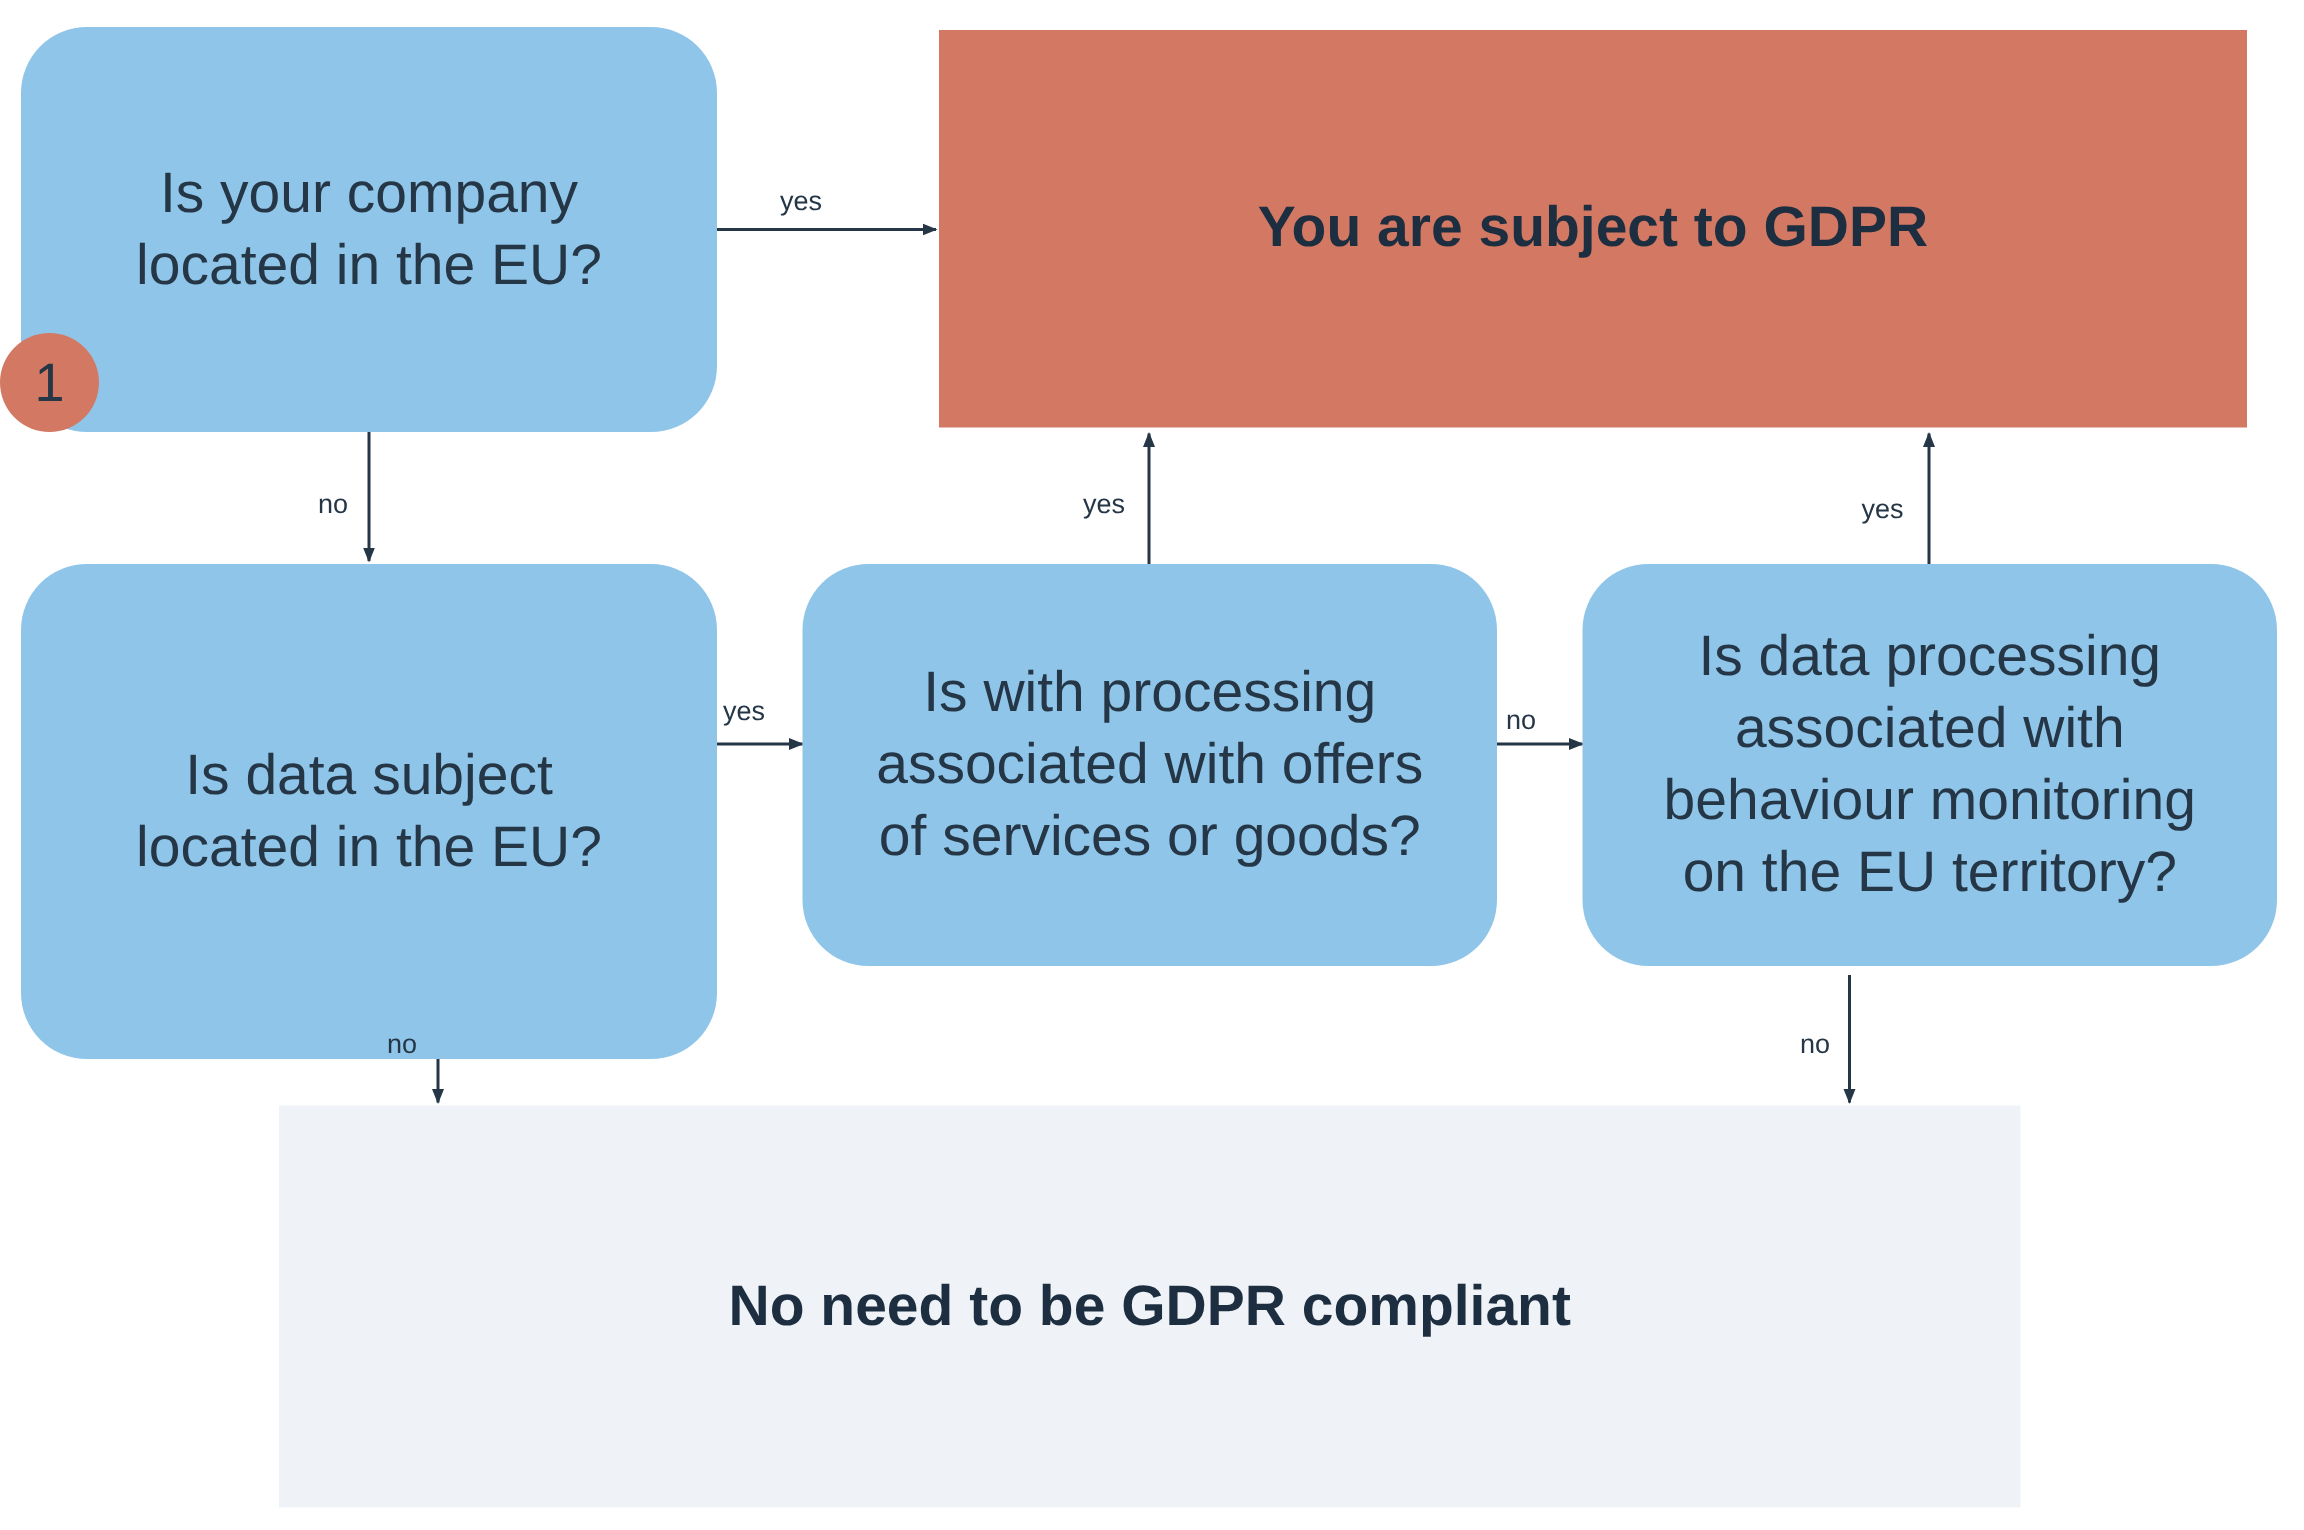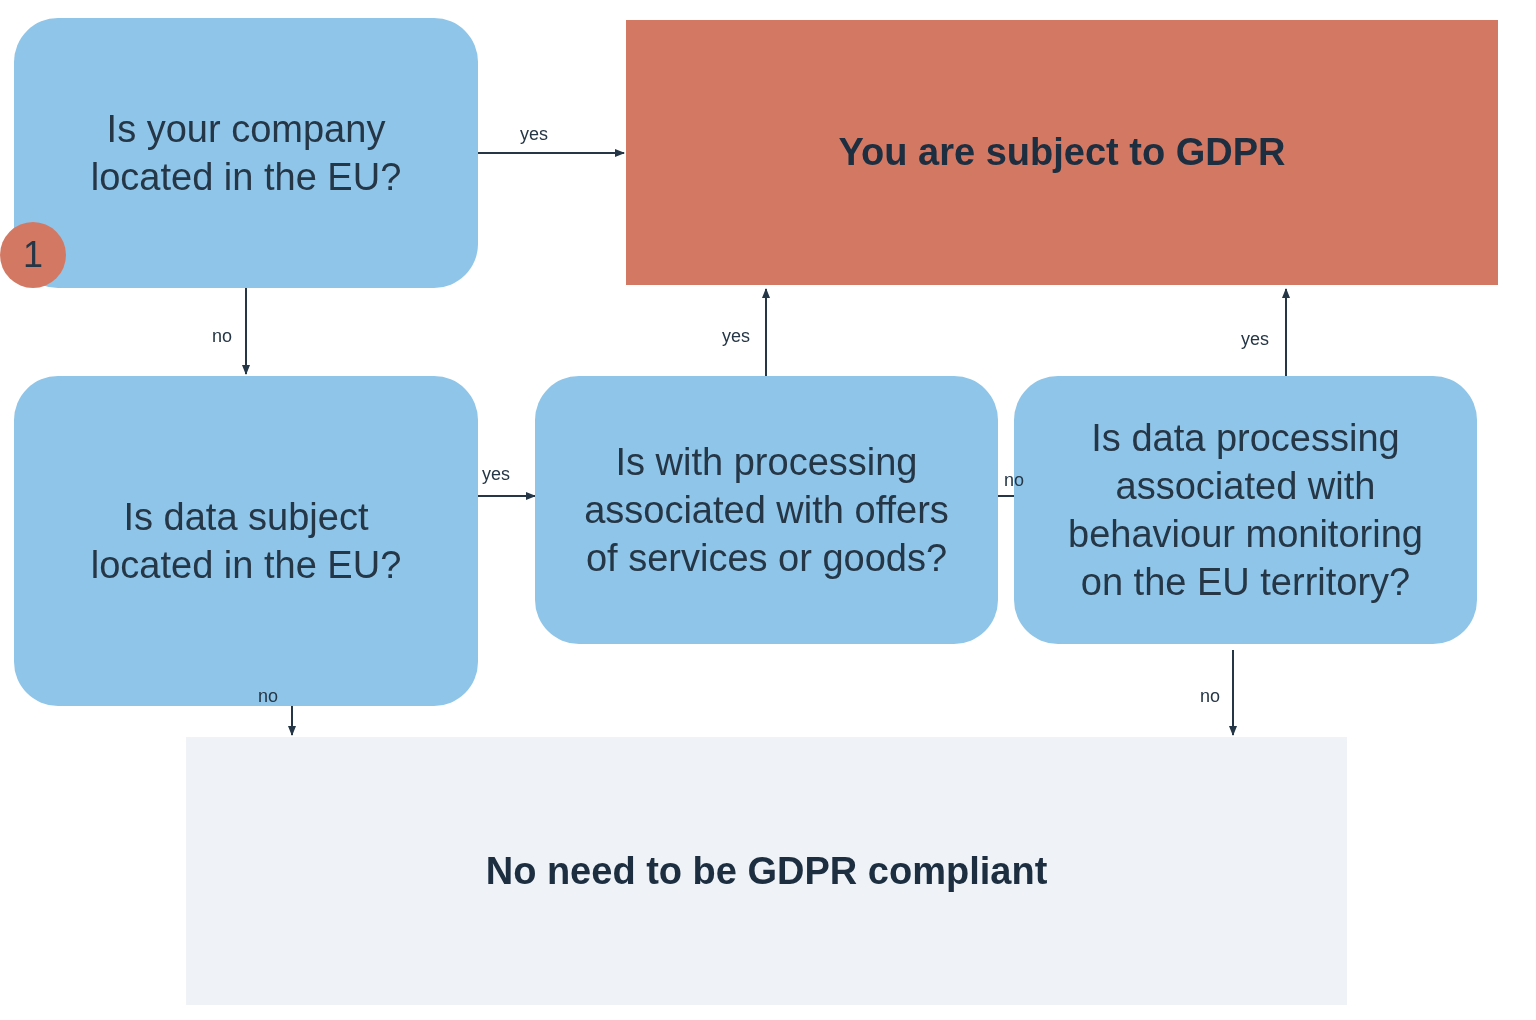--- a/index.html
+++ b/index.html
@@ -54,21 +54,21 @@
 </div>
 
 <div class="node question" style="left:14px; top:376px; width:464px; height:330px; padding:17px 70px;">
   <span>Is data subject located in the EU?</span>
 </div>
 
 <div class="node question" style="left:535px; top:376px; width:463px; height:268px; padding:0 40px;">
   <span>Is with processing associated with offers of services or goods?</span>
 </div>
 
-<div class="node question" style="left:1014px; top:376px; width:463px; height:268px; padding:4px 30px;">
+<div class="node question" style="left:1055px; top:376px; width:463px; height:268px; padding:4px 30px;">
   <span>Is data processing associated with behaviour monitoring on the EU territory?</span>
 </div>
 
 <div class="node outcome-no" style="left:186px; top:737px; width:1161px; height:268px;">
   <span>No need to be GDPR compliant</span>
 </div>
 
 <span class="label" style="left:520px; top:122px;">yes</span>
 <span class="label" style="left:212px; top:324px;">no</span>
 <span class="label" style="left:482px; top:462px;">yes</span>

